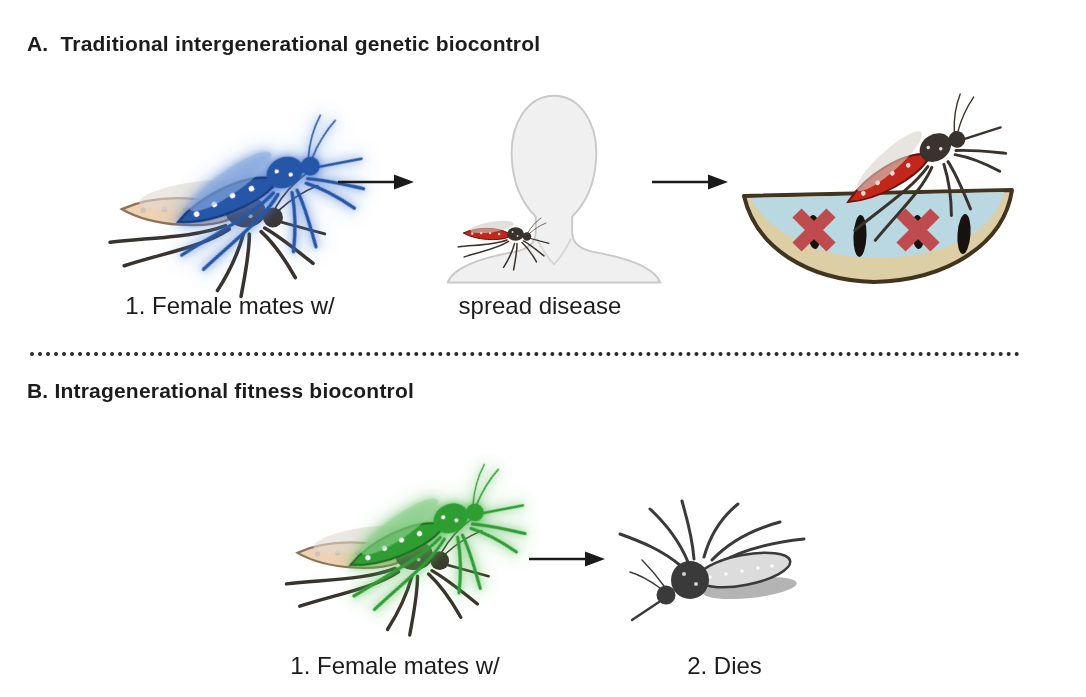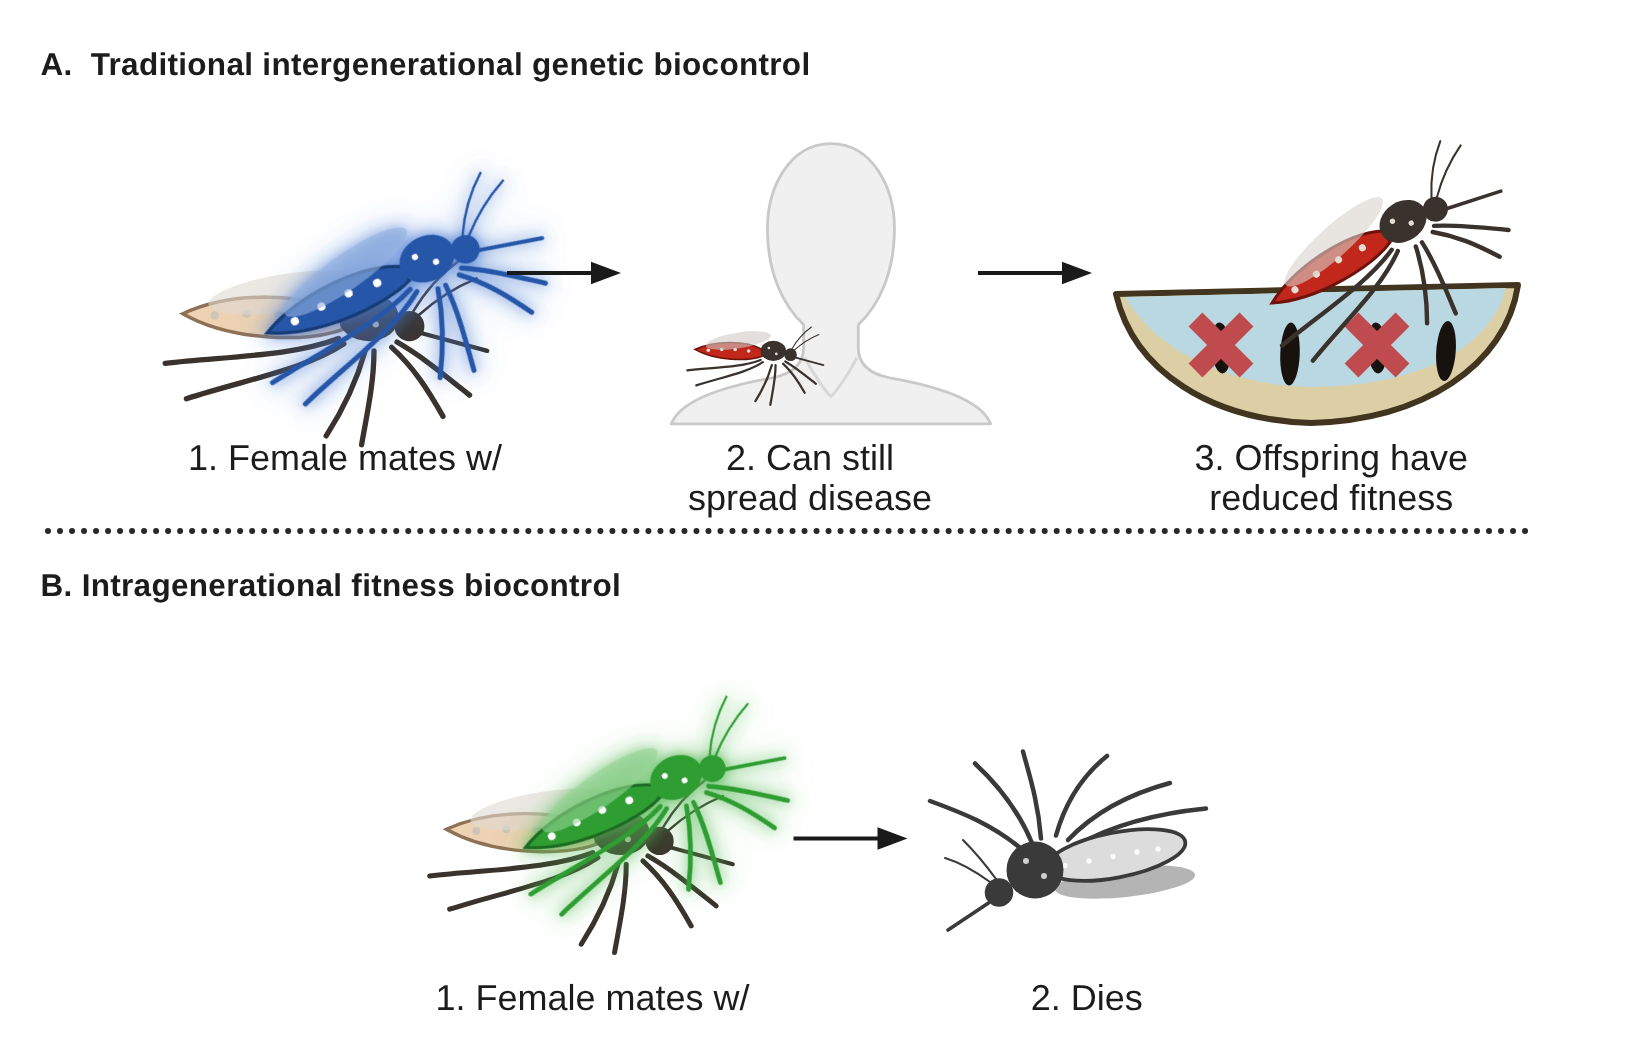--- a/index.html
+++ b/index.html
@@ -118,26 +118,21 @@
       <path d="M45,129 L79,163 M79,129 L45,163" stroke="var(--cross_red,#c04b4e)" stroke-width="13"></path>
       <path d="M149,129 L183,163 M183,129 L149,163" stroke="var(--cross_red,#c04b4e)" stroke-width="13"></path>
     </g>
     <use href="#mosq" transform="translate(96,118) rotate(-33) scale(0.98) translate(-16,-62)" style="--body:var(--female_body,#3a322c);--abd:var(--blood_red,#c1271a);--abdstroke:#6e120c;--wing:#d8d2cb;--spots:#e5ddd2"></use>
   </svg>
 
   <div id="cap-a1" class="caption">
     <div>1. Female mates w/</div>
   </div>
   <div id="cap-a2" class="caption">
-    <div>2. Can still</div>
     <div>spread disease</div>
-  </div>
-  <div id="cap-a3" class="caption">
-    <div>3. Offspring have</div>
-    <div>reduced fitness</div>
   </div>
 
   <div id="divider"></div>
 
   <div id="title-b" class="panel-title">B. Intragenerational fitness biocontrol</div>
 
   <svg id="scene-pair-b" class="scene" width="320" height="232" viewBox="0 0 340 230">
     <use href="#mosq" transform="translate(55,64) scale(1.18)" style="--body:var(--female_body,#3a322c);--abd:var(--female_abdomen,#edd2b4);--abdstroke:#8f7156;--wing:#e0d9d0;--spots:#cec5b9"></use>
     <use href="#mosq" transform="translate(130,150) rotate(-26) scale(1.12) translate(-16,-62)" filter="url(#glow-green)" style="--body:var(--tmt_green,#2f9e33);--abd:var(--tmt_green,#2f9e33);--abdstroke:#1d6b20;--wing:#92d492;--spots:#ffffff"></use>
   </svg>

